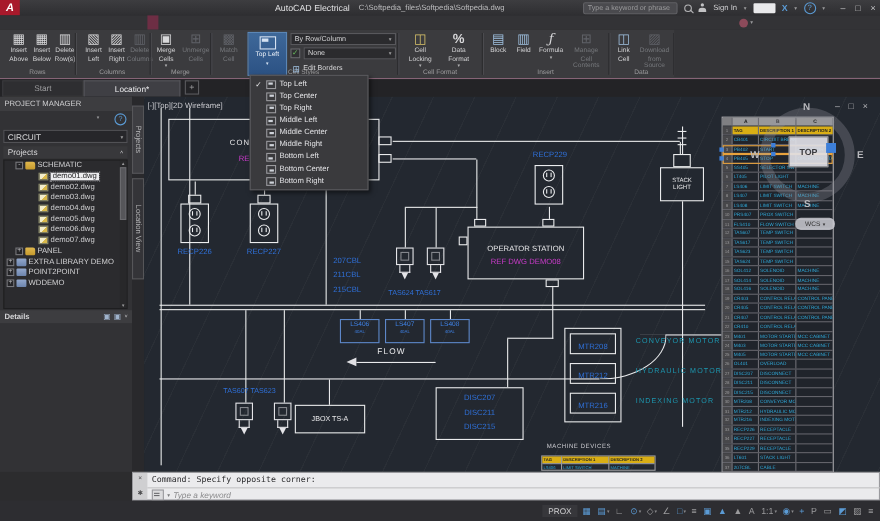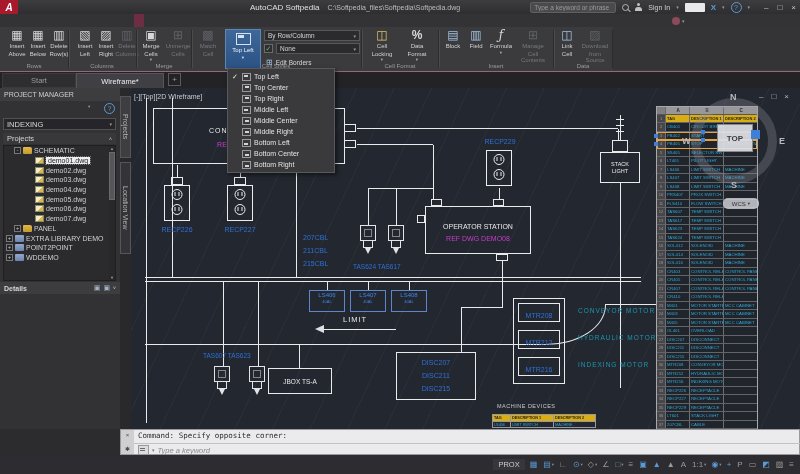--- a/index.html
+++ b/index.html
@@ -236,21 +236,21 @@
         <span class="qicon"></span>
         <span class="qicon"></span>
         <span class="qicon"></span>
         <span class="qicon"></span>
         <span class="qicon"></span>
         <span class="qicon"></span>
         <span class="qicon"></span>
         <span class="qicon"></span>
     </div>
     <div id="title-center">
-      <span class="app">AutoCAD Softpedia</span>
+      <span class="app">AutoCAD Electrical</span>
       <span class="path">C:\Softpedia_files\Softpedia\Softpedia.dwg</span>
     </div>
     <div id="tb-right">
       <input id="search-box" placeholder="Type a keyword or phrase" style="">
       <span class="mag"></span>
       <span class="person"></span>
       <span style="font-size:7px;color:#d0d0d2;">Sign In</span>
       <span class="tb-caret">▾</span>
       <span id="white-badge"></span>
       <span class="x-icon">X</span>
@@ -427,42 +427,42 @@
       </div>
       <div class="glabel">Data</div>
     </div>
     <div class="rsep" style="left:612px;"></div>
     <div id="ribbon-empty"></div>
   </div>
 
 
   <div id="doctabs">
     <div class="dtab" id="dtab-start">Start</div>
-    <div class="dtab" id="dtab-active">Wireframe*</div>
+    <div class="dtab" id="dtab-active">Location*</div>
     <div id="dtab-add">+</div>
   </div>
 
   <div id="main">
 
     <div id="palette">
       <div id="pm-header">PROJECT MANAGER</div>
       <div id="pm-toolbar">
         <span class="picon" style="color: rgb(205, 168, 62);"></span>
           <span class="picon" style="color: rgb(205, 168, 62);"></span>
           <span class="picon" style="color: rgb(184, 184, 186);"></span>
           <span class="picon" style="color: rgb(87, 179, 87);"></span>
           <span class="picon" style="color: rgb(159, 179, 204);"></span>
           <span class="picon" style="color: rgb(200, 200, 202);"></span>
           <span class="picon" style="color: rgb(200, 120, 120);"></span>
           <span class="picon" style="color: rgb(91, 155, 213);"></span>
       </div>
       <span class="abs" style="left:88px;top:16px;font-size:4.5px;color:#9a9a9c;">▾</span>
       <div id="pm-help" class="abs" style="left:100px;top:15px;">?</div>
       <div id="pm-project">
-        <span>INDEXING</span>
+        <span>CIRCUIT</span>
           <span class="car">▾</span>
       </div>
       <div id="pm-projects-hdr">
         <span>Projects</span>
           <span style="font-size:5px;">˄</span>
       </div>
       <div id="pm-tree">
         <div class="titem i1">
             <span class="exp">-</span>
             <span class="tic fold"></span>
@@ -659,21 +659,21 @@
       </div>
       <div class="lsbox" style="left:219px;top:202px;">
         <span class="l1">LS407</span>
           <span class="l2">40AL</span>
       </div>
       <div class="lsbox" style="left:260px;top:202px;">
         <span class="l1">LS408</span>
           <span class="l2">40AL</span>
       </div>
 
-      <span class="lb wh" style="left:212px;top:227px;font-size:7.5px;letter-spacing:1px;">LIMIT</span>
+      <span class="lb wh" style="left:212px;top:227px;font-size:7.5px;letter-spacing:1px;">FLOW</span>
       <i class="wl" style="left:193px;top:241px;width:72px;height:1px;"></i>
       <div class="flow-head" style="left:184px;top:237px;"></div>
 
       <span class="lb blue" style="left:72px;top:264px;font-size:6.5px;">TAS607 TAS623</span>
       <div class="tsw" style="left:82px;top:278px;">
           <span class="bb"></span>
           <span class="f"></span>
           <span class="t"></span>
         </div>
       <div class="tsw" style="left:117px;top:278px;">

